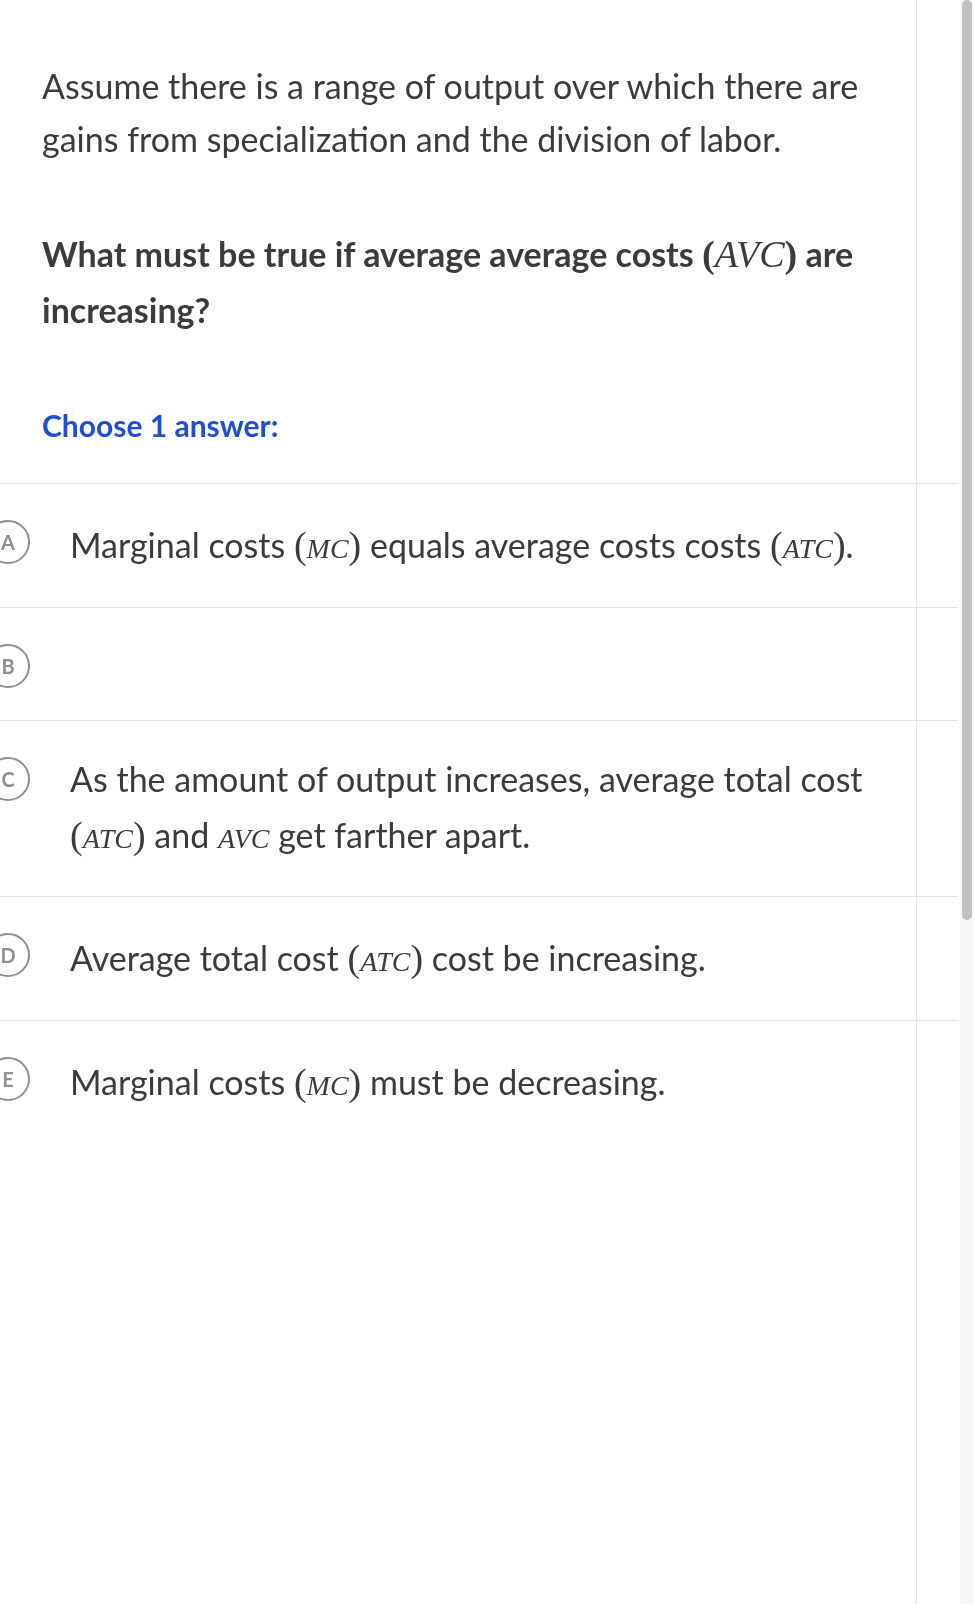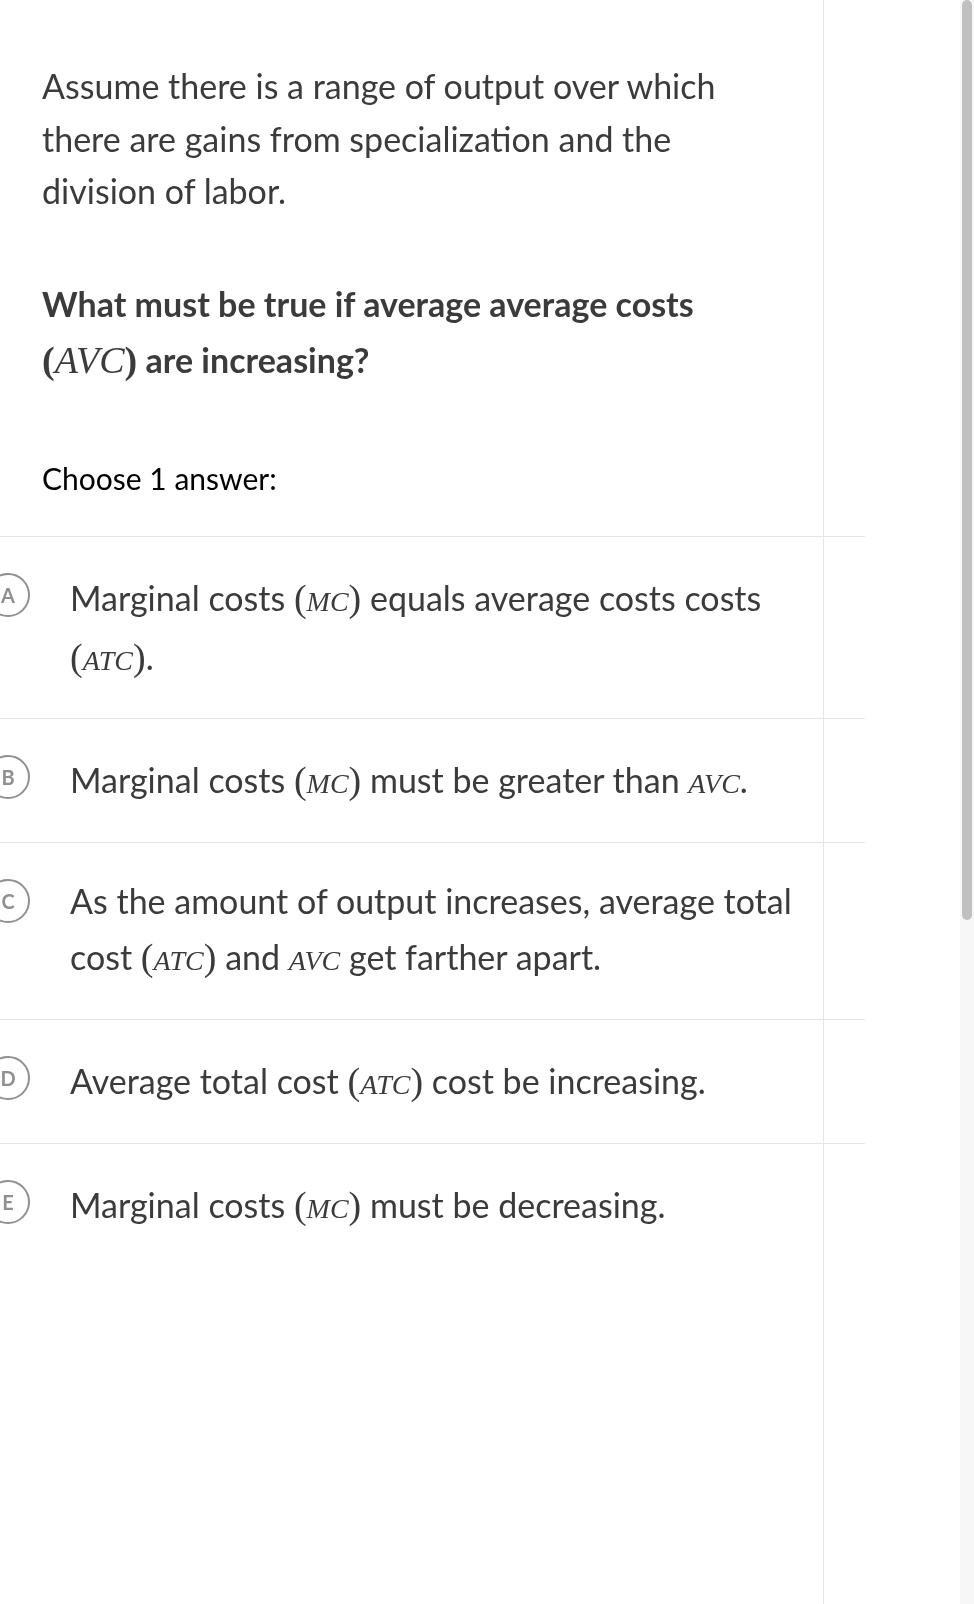--- a/index.html
+++ b/index.html
@@ -9,21 +9,21 @@
     }
     body {
       font-family: -apple-system, BlinkMacSystemFont, "Segoe UI", "Lato", sans-serif;
       background: #ffffff;
       width: 974px;
       height: 1604px;
       position: relative;
       overflow: hidden;
     }
     .container {
-      width: 824px;
+      width: 917px;
       height: 100%;
       border-right: 1px solid #e5e5e5;
       position: relative;
     }
     .scrollbar {
       position: absolute;
       right: 0;
       top: 0;
       width: 14px;
       height: 100%;
@@ -55,22 +55,22 @@
       margin-bottom: 70px;
     }
     .question .math {
       font-family: "Times New Roman", serif;
       font-weight: 400;
       font-style: italic;
       font-size: 38px;
     }
     .instruction {
       font-size: 30px;
-      font-weight: 400;
-      color: #000000;
+      font-weight: 700;
+      color: #1d4ed8;
       margin-bottom: 40px;
     }
     .options {
       margin-left: -42px;
       margin-right: -42px;
     }
     .option {
       border-top: 1px solid #e5e5e5;
       padding: 32px 42px 32px 28px;
       display: flex;
@@ -124,21 +124,20 @@
     </p>
     <p class="instruction">Choose 1 answer:</p>
   </div>
   <div class="options">
       <div class="option">
         <div class="radio">A</div>
         <div class="option-text"><span>Marginal costs </span><span class="paren">(</span><span class="math">MC</span><span class="paren">)</span><span> equals average costs costs </span><span class="paren">(</span><span class="math">ATC</span><span class="paren">)</span><span>.</span></div>
       </div>
       <div class="option">
         <div class="radio">B</div>
-        <div class="option-text"><span>Marginal costs </span><span class="paren">(</span><span class="math">MC</span><span class="paren">)</span><span> must be greater than </span><span class="math">AVC</span><span>.</span></div>
       </div>
       <div class="option">
         <div class="radio">C</div>
         <div class="option-text"><span>As the amount of output increases, average total cost </span><span class="paren">(</span><span class="math">ATC</span><span class="paren">)</span><span> and </span><span class="math">AVC</span><span> get farther apart.</span></div>
       </div>
       <div class="option">
         <div class="radio">D</div>
         <div class="option-text"><span>Average total cost </span><span class="paren">(</span><span class="math">ATC</span><span class="paren">)</span><span> cost be increasing.</span></div>
       </div>
       <div class="option last">

